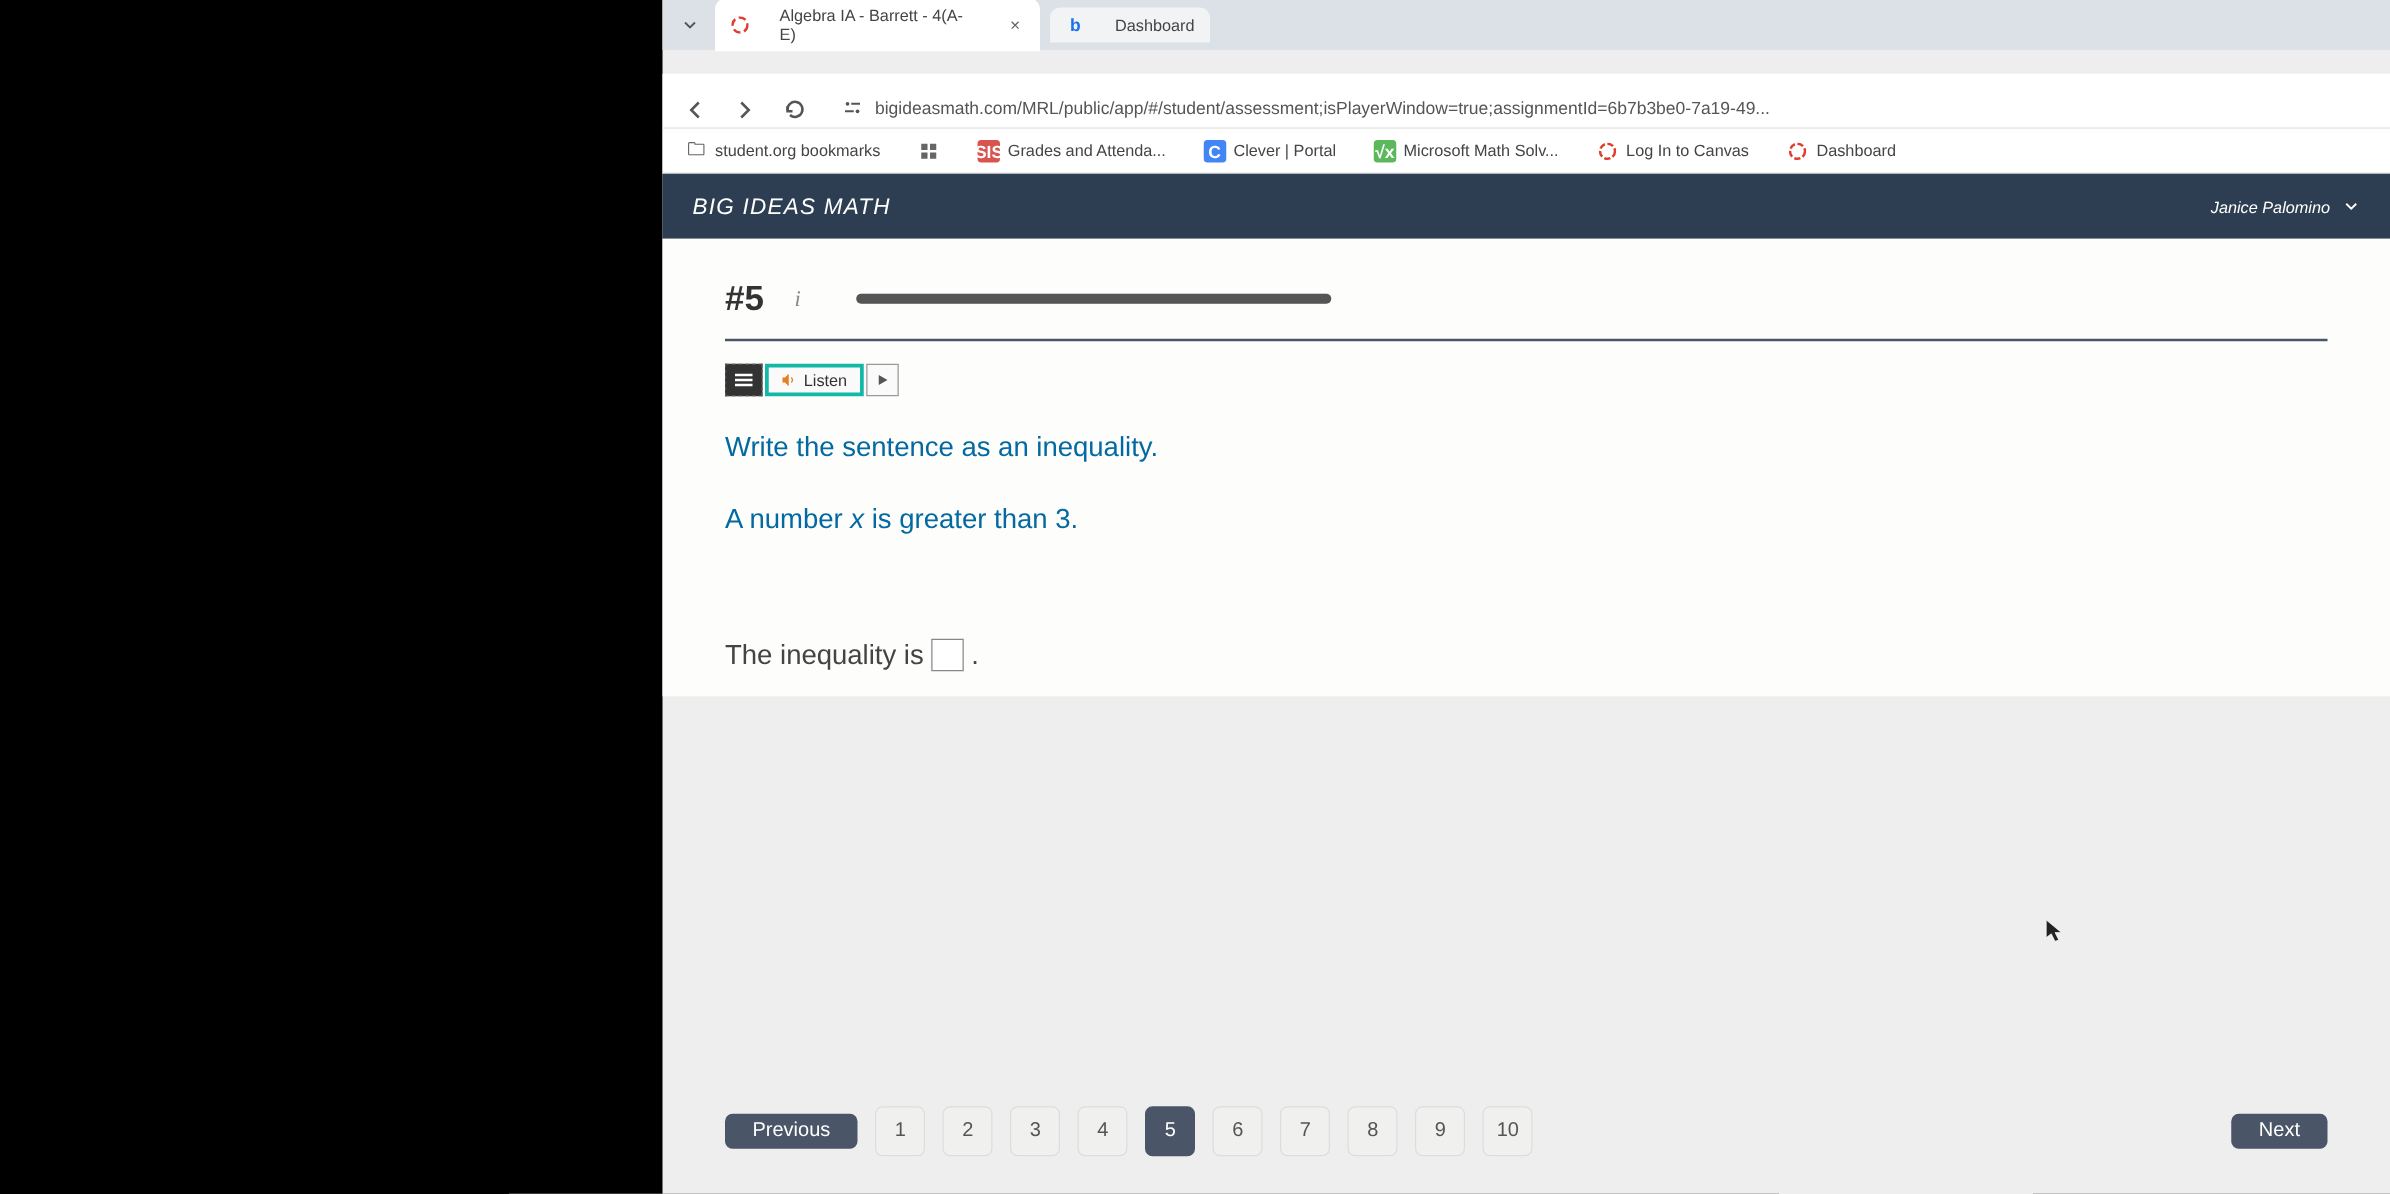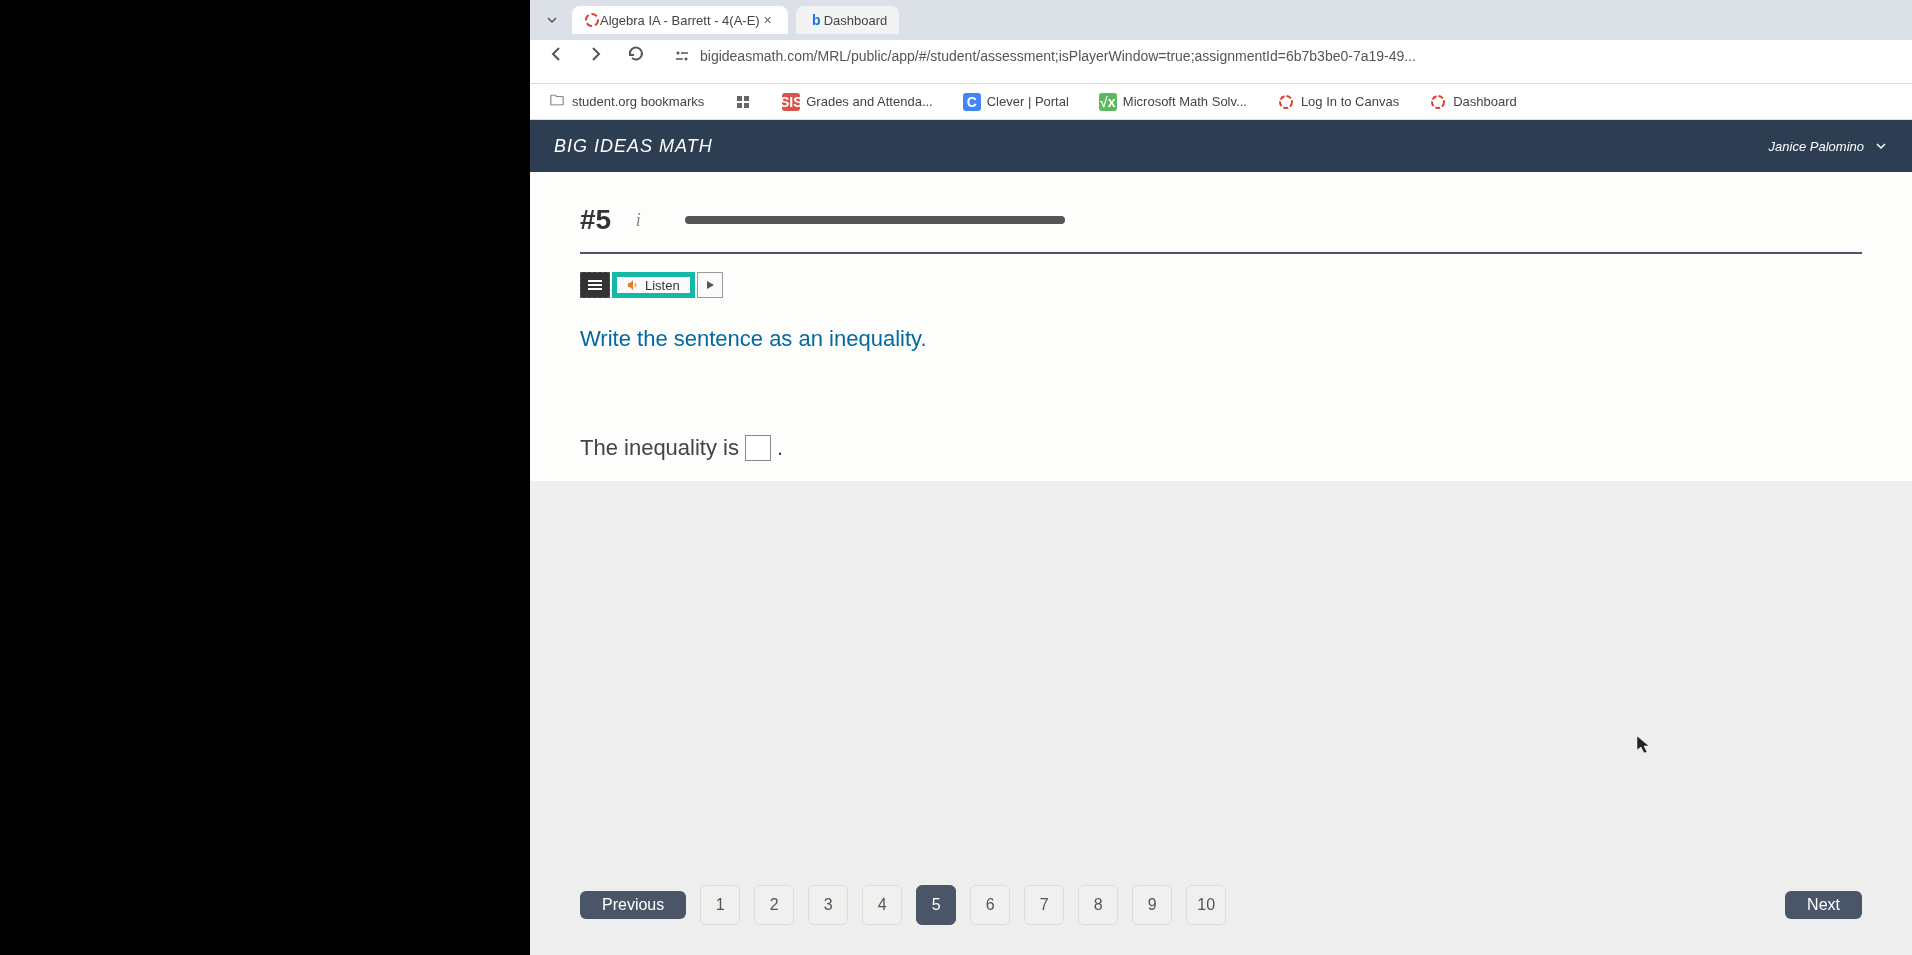--- a/index.html
+++ b/index.html
@@ -3,27 +3,27 @@
   <meta charset="utf-8">
   <style>
     * { margin: 0; padding: 0; box-sizing: border-box; font-family: Arial, sans-serif; }
     body { width: 1912px; height: 955px; background: #000; overflow: hidden; position: relative; }
     
     .screen-area { position: absolute; left: 530px; top: 0; right: 0; bottom: 0; background: #eee; }
     
     
     .tab-bar { height: 40px; background: #dce1e8; display: flex; align-items: center; padding: 0 10px; gap: 8px; }
     .tab-expand { width: 24px; height: 24px; display: flex; align-items: center; justify-content: center; cursor: pointer; }
-    .tab { background: #f1f3f4; border-radius: 8px 8px 0 0; padding: 6px 12px; display: flex; align-items: center; gap: 0; font-size: 13px; color: #444; cursor: pointer; max-width: 260px; }
+    .tab { background: #f1f3f4; border-radius: 8px 8px 0 0; padding: 6px 12px; display: flex; align-items: center; gap: 24px; font-size: 13px; color: #444; cursor: pointer; max-width: 260px; }
     .tab.active { background: #fff; }
     .tab-close { width: 16px; height: 16px; display: flex; align-items: center; justify-content: center; font-size: 14px; color: #666; }
     .tab-icon { width: 16px; height: 16px; display: flex; align-items: center; justify-content: center; }
     
     
-    .address-bar { height: 44px; background: #fff; display: flex; align-items: flex-start; padding: 0 12px; gap: 12px; border-bottom: 1px solid #ddd; }
+    .address-bar { height: 44px; background: #fff; display: flex; align-items: flex-end; padding: 0 12px; gap: 12px; border-bottom: 1px solid #ddd; margin-top: 19px; }
     .nav-btn { width: 28px; height: 28px; display: flex; align-items: center; justify-content: center; color: #555; font-size: 18px; cursor: pointer; border-radius: 50%; }
     .url-box { flex: 1; font-size: 14px; color: #555; padding: 6px 10px; display: flex; align-items: center; gap: 8px; }
     .url-icon { width: 20px; height: 20px; display: flex; align-items: center; justify-content: center; color: #555; }
     
     
     .bookmarks-bar { height: 36px; background: #fff; display: flex; align-items: center; padding: 0 12px; gap: 18px; border-bottom: 1px solid #ddd; }
     .bookmark { display: flex; align-items: center; gap: 6px; font-size: 13px; color: #444; cursor: pointer; padding: 4px 6px; border-radius: 4px; }
     .bookmark-icon { width: 18px; height: 18px; border-radius: 3px; display: flex; align-items: center; justify-content: center; font-size: 14px; font-weight: bold; color: #fff; }
     .bookmark-icon.folder { background: none; color: #666; font-size: 14px; }
     .bookmark-icon.apps { background: none; color: #666; font-size: 14px; }
@@ -42,21 +42,21 @@
     .question-area { background: #fdfdfc; padding: 20px 50px; }
     .question-header { display: flex; align-items: center; gap: 16px; padding: 12px 0; }
     .question-number { font-size: 28px; font-weight: bold; color: #333; }
     .info-icon { width: 22px; height: 22px; color: #888; font-size: 18px; font-style: italic; font-family: serif; display: flex; align-items: center; justify-content: center; }
     .progress-track { flex: 0 0 380px; height: 8px; background: #ddd; border-radius: 4px; margin-left: 20px; }
     .progress-fill { height: 100%; background: #555; border-radius: 4px; width: 100%; }
     .question-divider { height: 2px; background: #4a5568; margin: 4px 0 18px; }
     
     .listen-row { display: flex; align-items: center; gap: 2px; margin-bottom: 24px; }
     .reader-icon { width: 30px; height: 26px; border: 1px dashed #555; background: #333; display: flex; align-items: center; justify-content: center; font-size: 12px; color: #fff; cursor: pointer; }
-    .listen-btn { height: 26px; padding: 0 10px; border: 5px solid #14b8a6; background: #fafafa; display: flex; align-items: center; gap: 6px; font-size: 13px; color: #333; cursor: pointer; }
+    .listen-btn { height: 26px; padding: 0 10px; border: 3px solid #14b8a6; background: #fafafa; display: flex; align-items: center; gap: 6px; font-size: 13px; color: #333; cursor: pointer; }
     .listen-play { width: 26px; height: 26px; border: 1px solid #999; background: #fafafa; display: flex; align-items: center; justify-content: center; font-size: 11px; color: #555; cursor: pointer; }
     
     .question-text { font-size: 22px; color: #0369a1; margin-bottom: 24px; line-height: 1.5; }
     .question-text .em { font-style: italic; }
     
     .answer-line { font-size: 22px; color: #444; margin-top: 80px; display: flex; align-items: center; gap: 6px; }
     .answer-box { width: 26px; height: 26px; border: 1px solid #888; background: #fff; cursor: text; }
     
     
     .bottom-nav { position: absolute; bottom: 30px; left: 50px; right: 50px; display: flex; align-items: center; gap: 14px; }
@@ -210,20 +210,23 @@
         <span>Listen</span>
       </div>
       <div class="listen-play">
         <svg width="10" height="10" viewBox="0 0 10 10">
             <path d="M2 1 L9 5 L2 9 Z" fill="#555"></path>
           </svg>
       </div>
     </div>
 
     <div class="question-text">Write the sentence as an inequality.</div>
+    <div class="question-text">
+      <span>A number </span><span class="em">x</span><span> is greater than 3.</span>
+    </div>
 
     <div class="answer-line">
       <span>The inequality is</span>
       <span class="answer-box"></span>
       <span>.</span>
     </div>
   </div>
 
   <div class="bottom-nav">
     <button class="nav-button">Previous</button>

